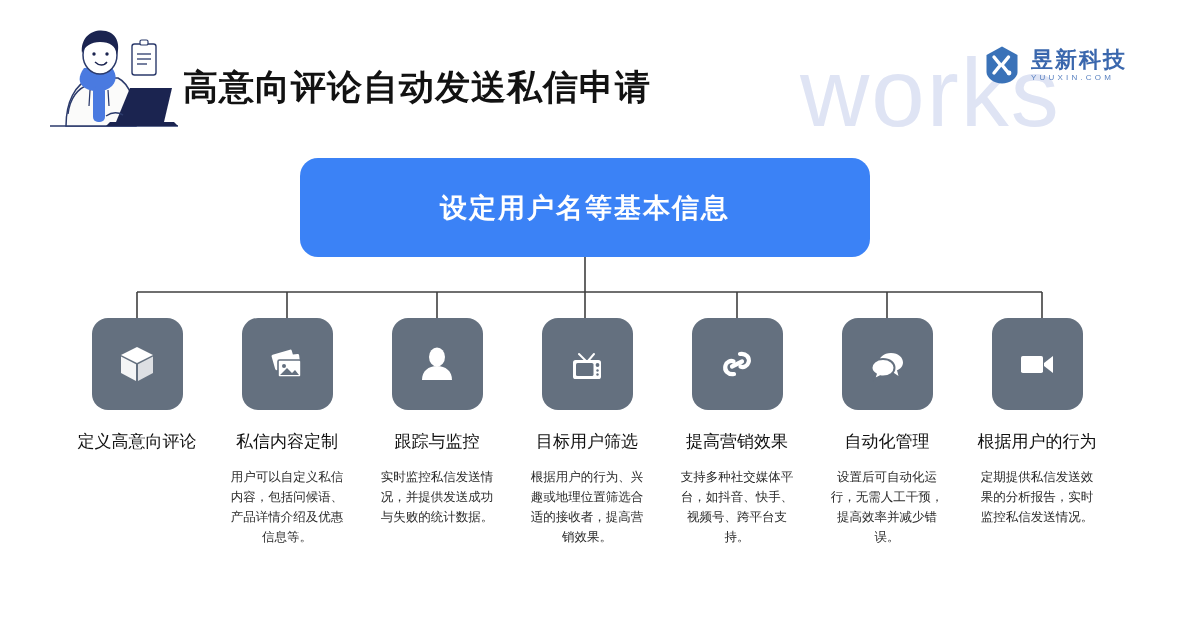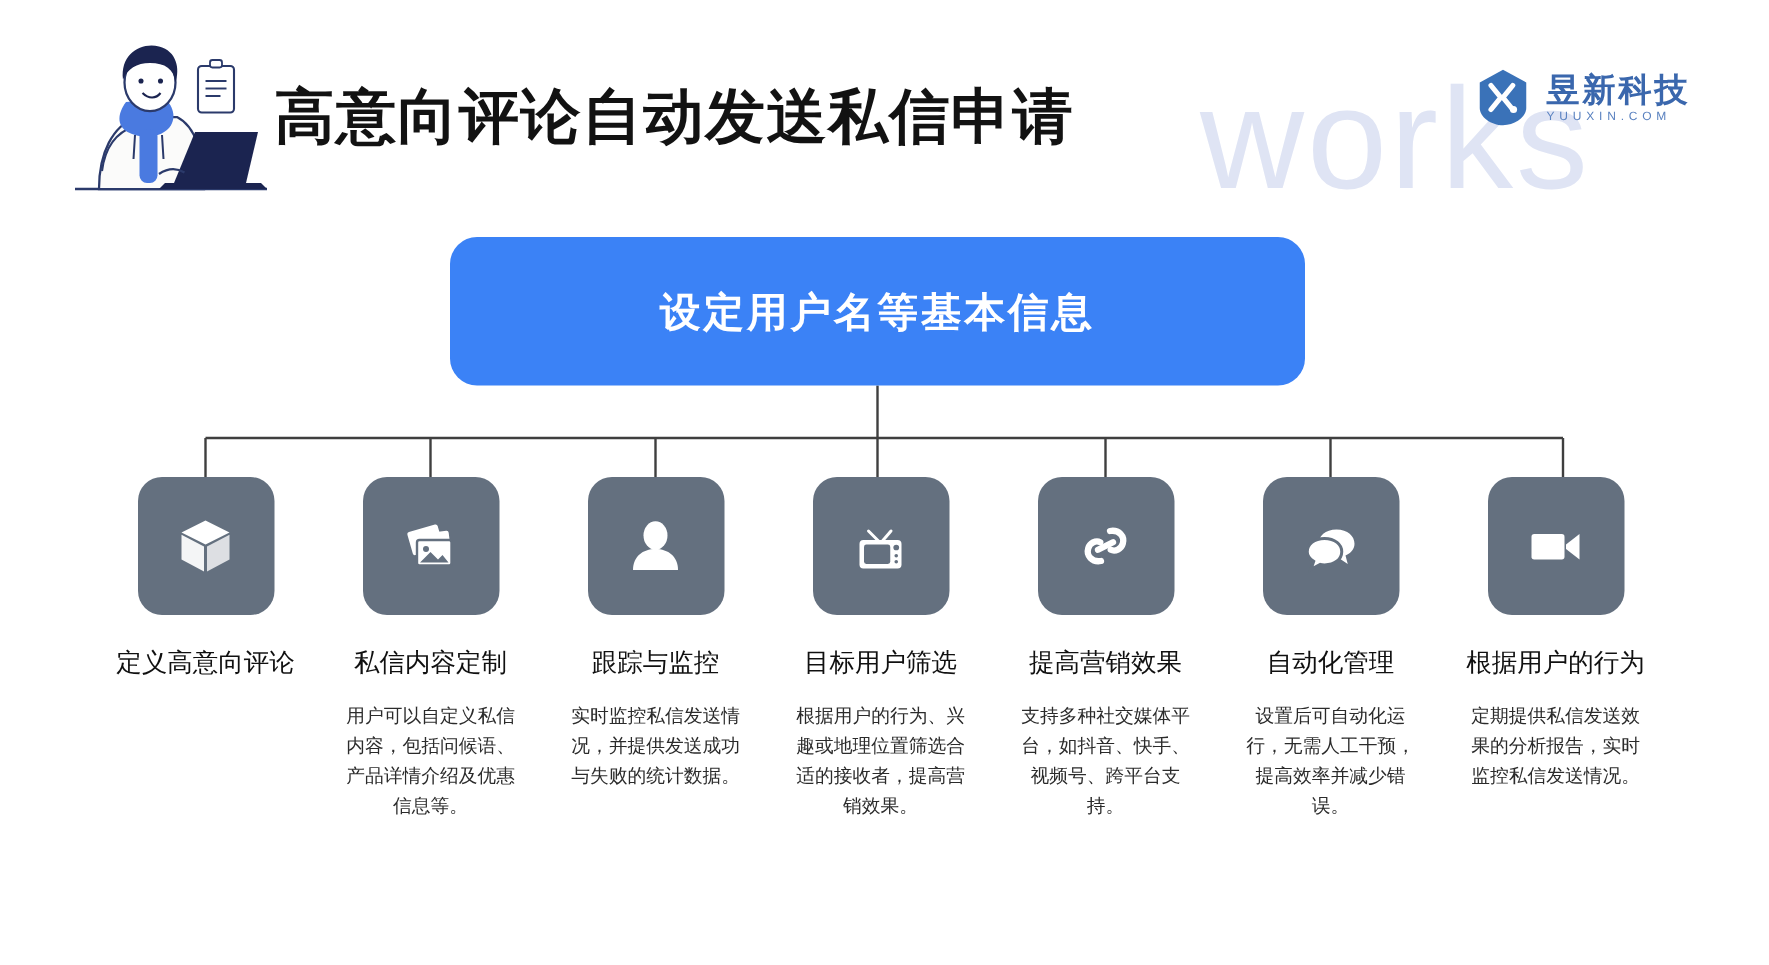--- a/index.html
+++ b/index.html
@@ -24,22 +24,22 @@
     user-select:none;
     z-index:0;
   }
 
   
   .hero-illustration {
     position:absolute; left:44px; top:18px; width:140px; height:122px; z-index:2;
   }
   .page-title {
     position:absolute;
-    left:183px; top:50px;
-    font-size:40px;
+    left:183px; top:64px;
+    font-size:35px;
     font-weight:bold;
     letter-spacing:1px;
     color:#121212;
     white-space:nowrap;
     z-index:2;
   }
 
   
   .brand {
     position:absolute; right:52px; top:45px;

